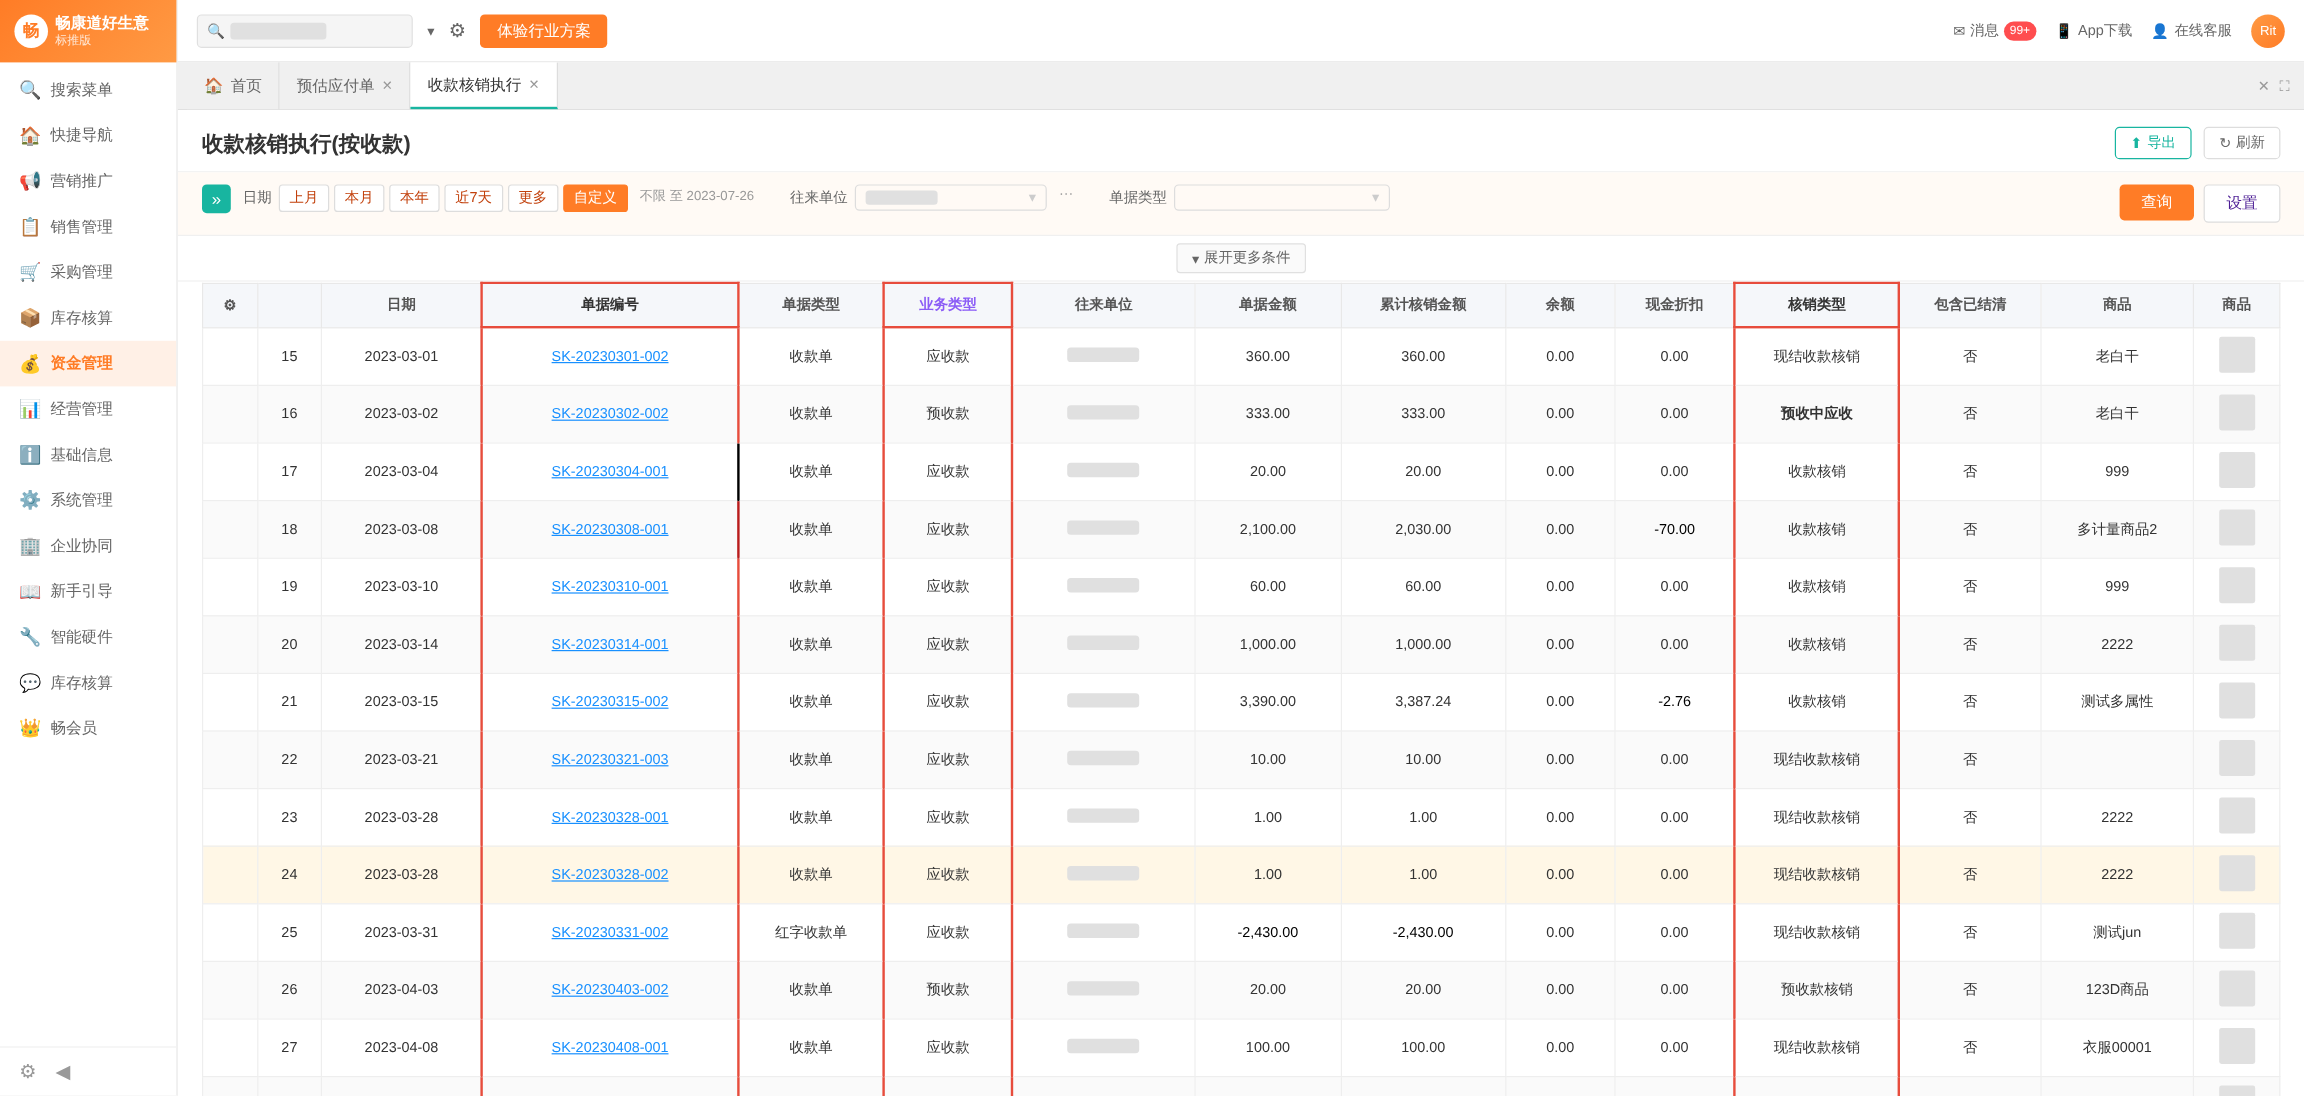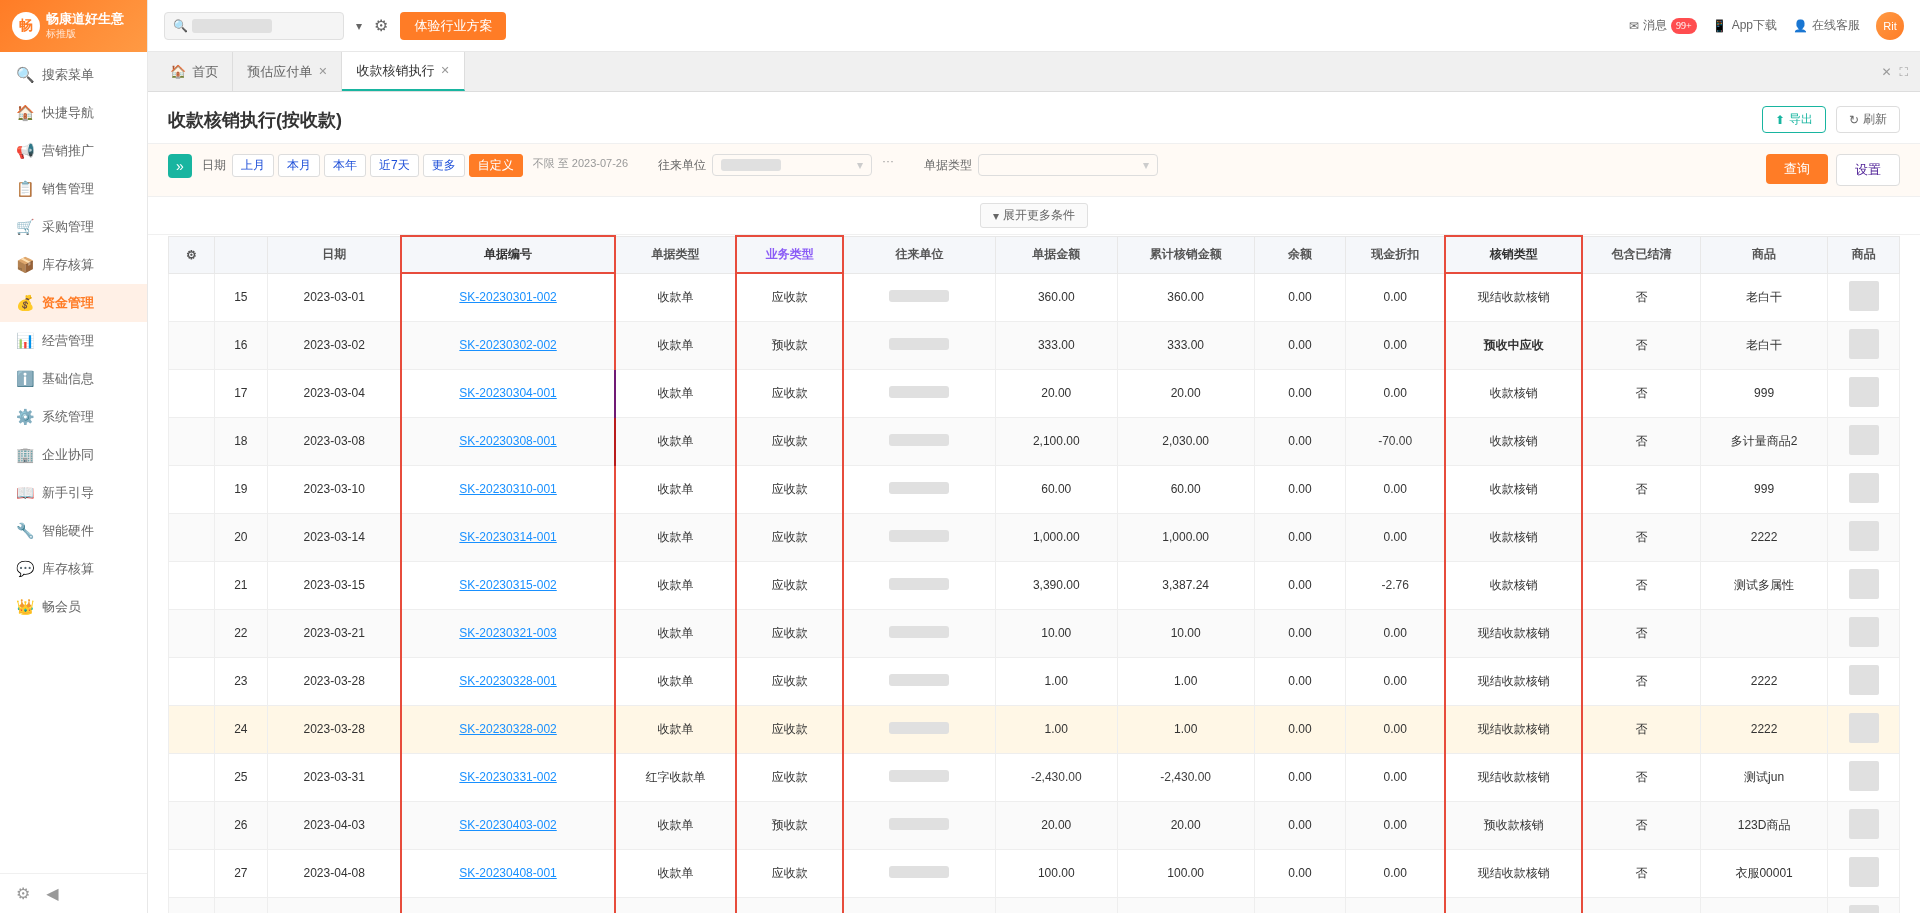--- a/index.html
+++ b/index.html
@@ -71,21 +71,21 @@
     .topbar-gear { color: #666; cursor: pointer; font-size: 16px; }
     .topbar-btn-industry {
       background: #ff7c26; color: #fff; border: none;
       border-radius: 4px; padding: 5px 14px; cursor: pointer; font-size: 13px;
     }
     .topbar-spacer { flex: 1; }
     .topbar-actions { display: flex; align-items: center; gap: 16px; color: #666; font-size: 12px; }
     .topbar-msg { display: flex; align-items: center; gap: 4px; cursor: pointer; }
     .topbar-badge {
       background: #ff4d4f; color: #fff; border-radius: 10px;
-      padding: 0 5px; font-size: 10px; height: 16px; line-height: 16px; font-family: Liberation Serif, serif;
+      padding: 0 5px; font-size: 10px; height: 16px; line-height: 16px;
     }
     .topbar-app { display: flex; align-items: center; gap: 4px; cursor: pointer; }
     .topbar-service { display: flex; align-items: center; gap: 4px; cursor: pointer; }
     .topbar-avatar {
       width: 28px; height: 28px; border-radius: 50%;
       background: linear-gradient(135deg, #ff9a44, #ff7c26);
       display: flex; align-items: center; justify-content: center;
       color: #fff; font-size: 11px; cursor: pointer;
     }
 
@@ -147,21 +147,21 @@
       width: 24px; height: 24px;
       background: #18b5a0; color: #fff;
       border-radius: 4px; display: flex; align-items: center; justify-content: center;
       cursor: pointer; font-size: 14px;
     }
     .filter-group { display: flex; align-items: center; gap: 6px; }
     .filter-label { color: #666; font-size: 12px; white-space: nowrap; }
     .filter-date-btns { display: flex; gap: 4px; }
     .filter-date-btn {
       padding: 2px 8px; border: 1px solid #ddd; background: #fff;
-      border-radius: 3px; cursor: pointer; font-size: 12px; color: #1d4ed8;
+      border-radius: 3px; cursor: pointer; font-size: 12px; color: #c2410c;
     }
     .filter-date-btn.custom {
       background: #ff7c26; color: #fff; border-color: #ff7c26;
     }
     .filter-date-sub { font-size: 11px; color: #999; margin-top: 2px; }
     .filter-input {
       border: 1px solid #ddd; border-radius: 4px; padding: 3px 8px;
       font-size: 12px; width: 160px; color: #666;
       display: flex; align-items: center; justify-content: space-between;
     }
@@ -197,21 +197,21 @@
       position: relative;
     }
     tbody tr { background: #fff; }
     tbody tr:nth-child(even) { background: #fafafa; }
     tbody tr.selected-row { background: #fff7e6; }
     tbody td {
       padding: 7px 8px; text-align: center; color: #333;
       border: 1px solid #eee; white-space: nowrap;
     }
     tbody td.link { color: #1890ff; cursor: pointer; text-decoration: underline; }
-    tbody td.red { color: #404040; }
+    tbody td.red { color: #000000; }
     .col-settings { width: 30px; }
     .col-date { width: 88px; }
     .col-billno { width: 140px; }
     .col-billtype { width: 80px; }
     .col-biztype { width: 70px; }
     .col-partner { width: 100px; }
     .col-amount { width: 80px; }
     .col-cumamount { width: 90px; }
     .col-balance { width: 60px; }
     .col-cashdiscount { width: 60px; }
@@ -479,21 +479,21 @@
     <td class="">0.00</td>
     <td style="border-left:2px solid #e74c3c; border-right:2px solid #e74c3c;font-weight:bold;">预收中应收</td>
     <td>否</td>
     <td>老白干</td>
     <td><span class="goods-thumb"></span></td>
   </tr>
               <tr>
     <td></td>
     <td>17</td>
     <td>2023-03-04</td>
-    <td class="link" style="border-left:2px solid #e74c3c; border-right:2px solid #701a75;">SK-20230304-001</td>
+    <td class="link" style="border-left:2px solid #e74c3c; border-right:2px solid #000000;">SK-20230304-001</td>
     <td>收款单</td>
     <td style="border-left:2px solid #e74c3c; border-right:2px solid #e74c3c;">应收款</td>
     <td><span class="masked-text" style="width:60px;height:12px;display:inline-block;">&nbsp;</span></td>
     <td class="">20.00</td>
     <td class="">20.00</td>
     <td>0.00</td>
     <td class="">0.00</td>
     <td style="border-left:2px solid #e74c3c; border-right:2px solid #e74c3c;">收款核销</td>
     <td>否</td>
     <td>999</td>

